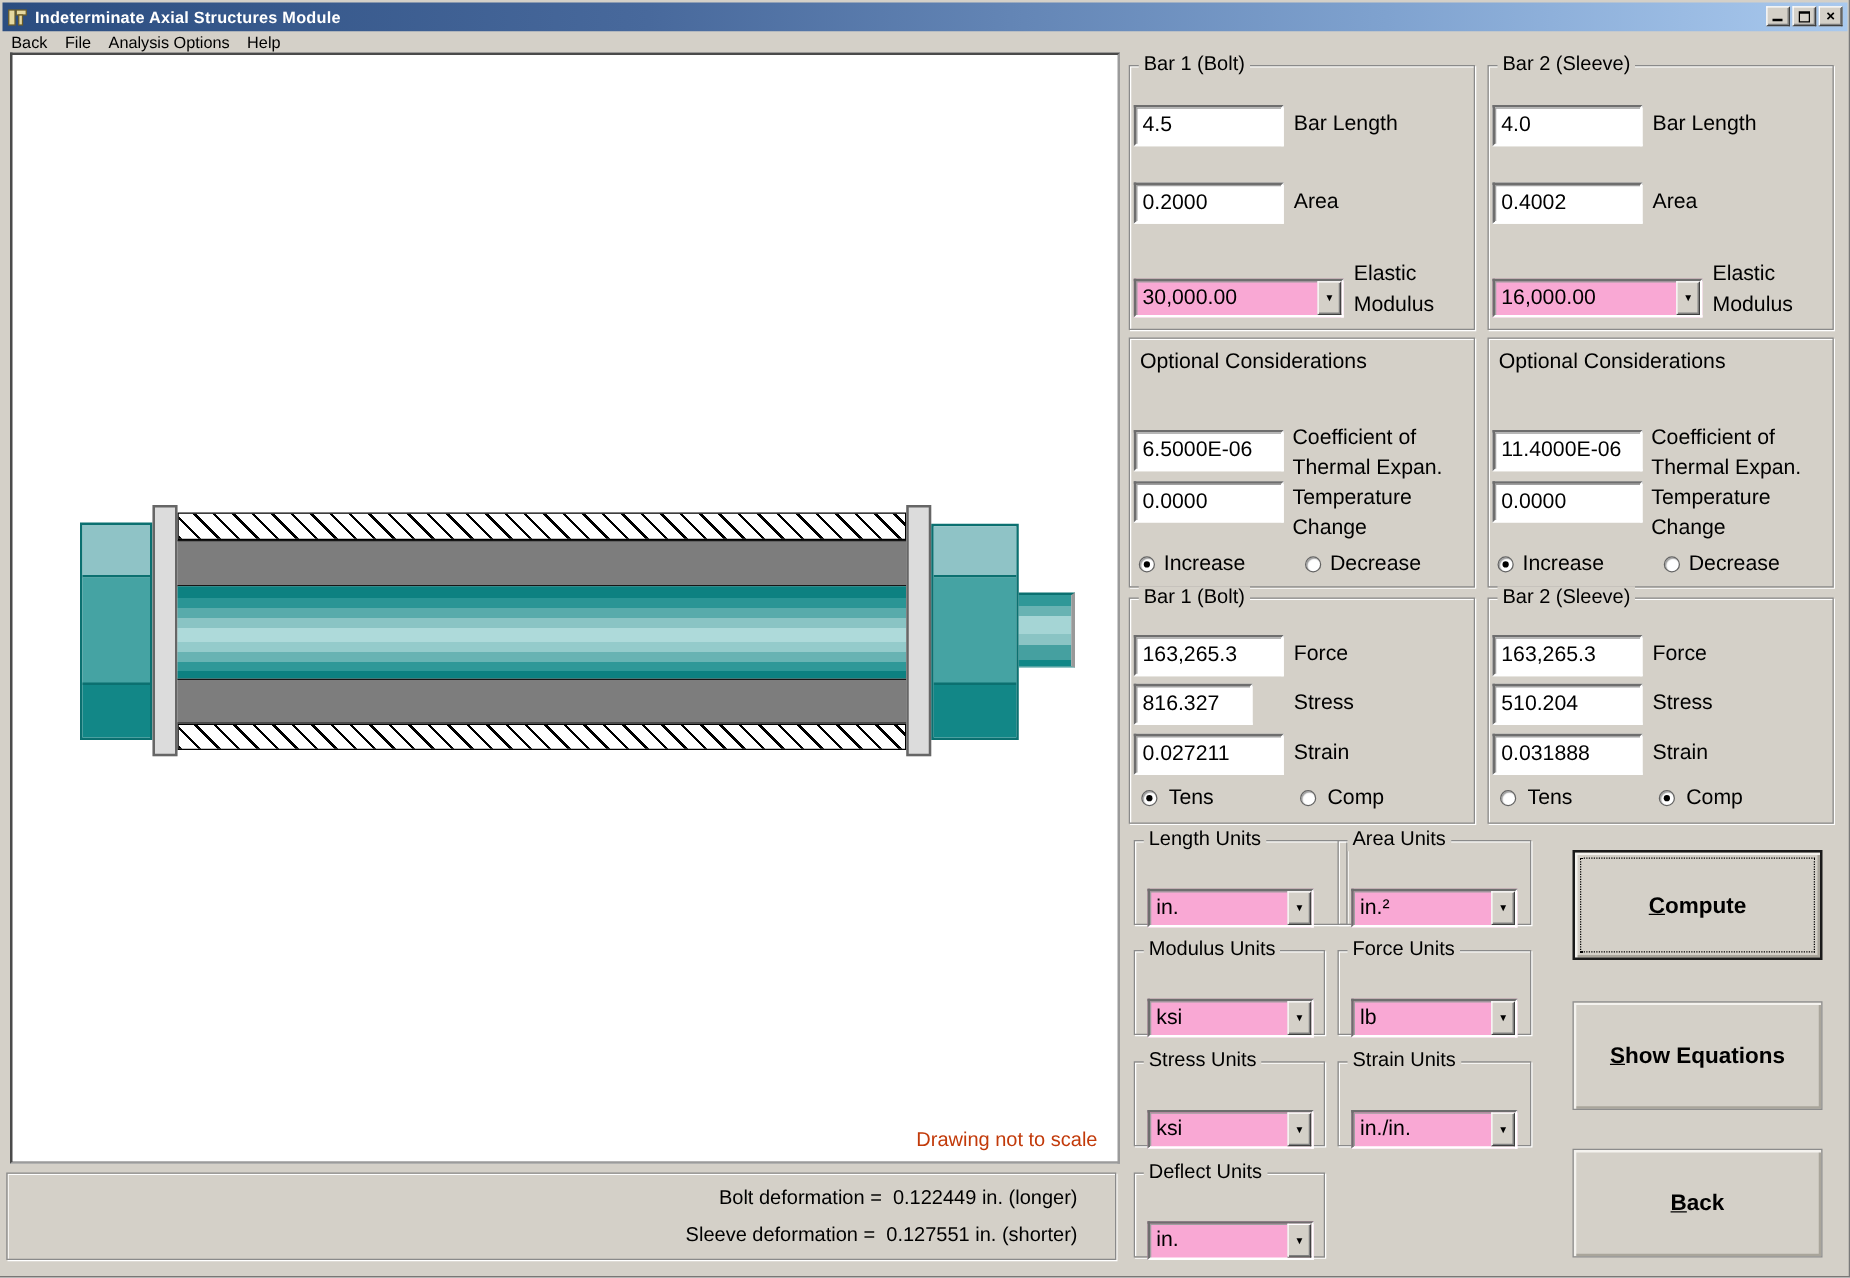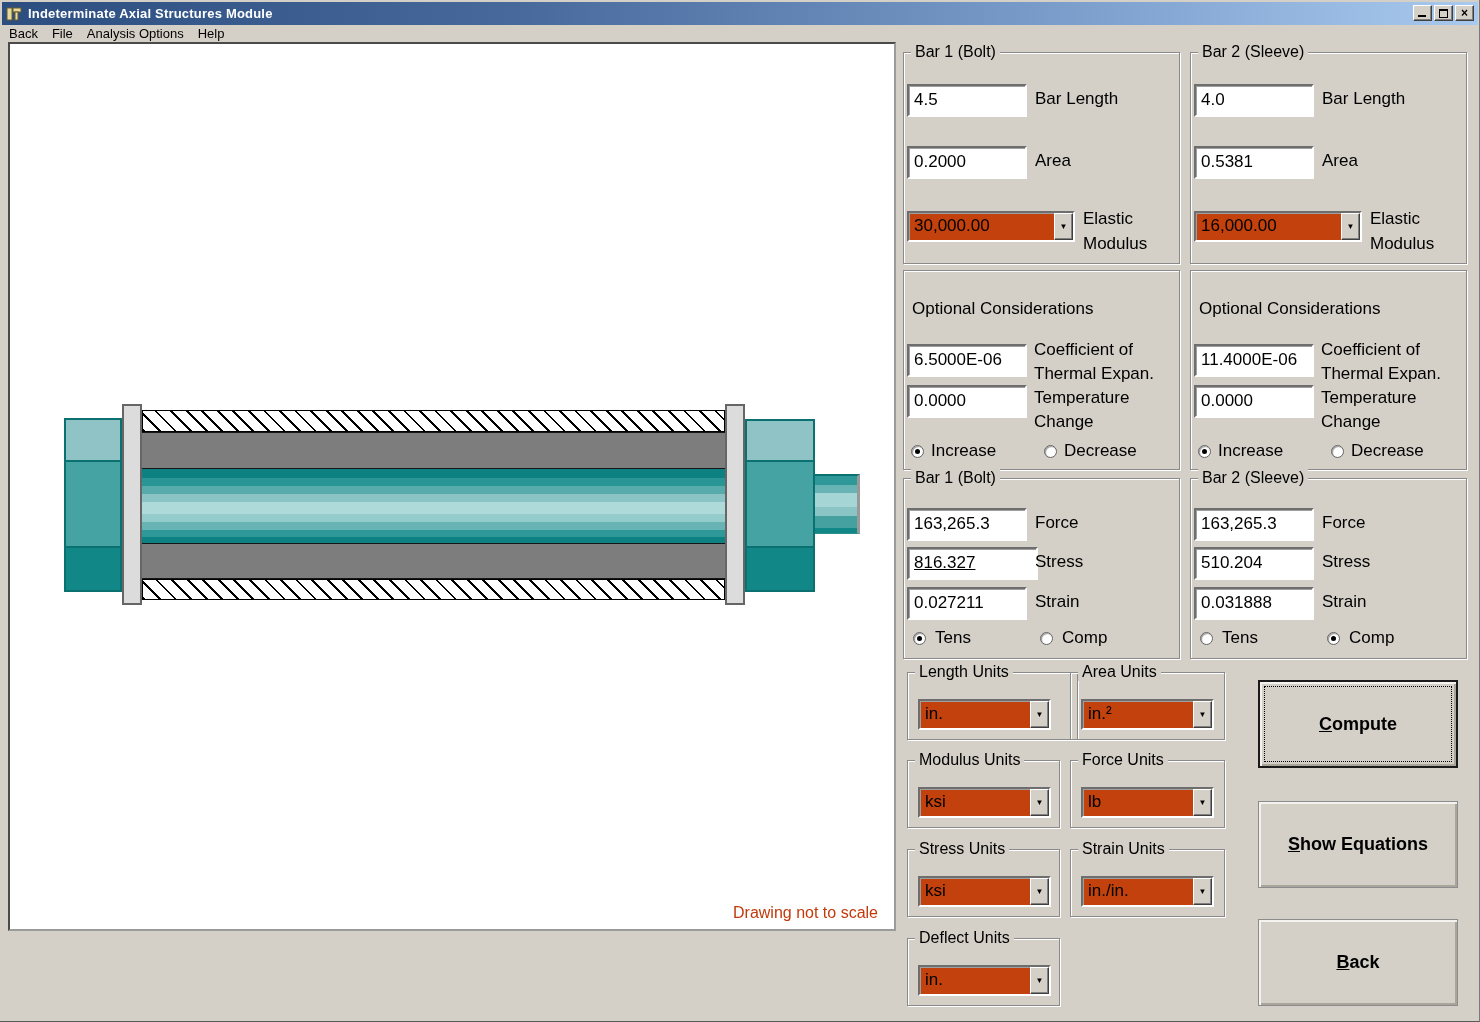--- a/index.html
+++ b/index.html
@@ -66,32 +66,33 @@
     position:absolute; left:5px; top:938px; width:888px; height:70px; background:#d4d0c8;
     border:1px solid #8a8a8a; box-shadow: inset 1px 1px 0 #fff, 1px 1px 0 #fff;
   }
   .status-line { position:absolute; right:30px; white-space:pre; font-size:16px; color:#000; }
   
   .groupbox {
     position:absolute; border:1px solid #8a8a8a;
     box-shadow: inset 1px 1px 0 #fff, 1px 1px 0 #fff;
   }
   .legend { position:absolute; top:-10px; left:7px; background:#d4d0c8; padding:0 4px; font-size:16px; color:#000; white-space:nowrap; }
-  .inner-caption { position:absolute; font-size:17px; color:#000; white-space:nowrap;margin-top:20px; }
+  .inner-caption { position:absolute; font-size:17px; color:#000; white-space:nowrap; }
   .lbl { position:absolute; font-size:17px; color:#000; white-space:nowrap; }
   
   .textbox {
     position:absolute; background:#fff; color:#000; font-size:17px; padding:4px 12px 0 5px;
     border:2px solid; border-color:#6e6e6e #fff #fff #6e6e6e;
     box-shadow: inset 1px 1px 0 #9f9f9f; height:33px; white-space:nowrap; overflow:hidden;
   }
   .combo {
-    position:absolute; background:#c2410c; height:31px;
+    position:absolute; background:#f9a8d4; height:31px;
     border:2px solid; border-color:#6e6e6e #fff #fff #6e6e6e;
     box-shadow: inset 1px 1px 0 #9f9f9f;
+    margin-top: 12px;
   }
   .combo-val { position:absolute; left:5px; top:3px; font-size:17px; color:#000; white-space:nowrap; }
   .combo-btn {
     position:absolute; right:0; top:0; bottom:0; width:19px; background:#d4d0c8;
     border:1px solid; border-color:#fff #404040 #404040 #fff;
     box-shadow: inset -1px -1px 0 #808080;
     font-size:8px; color:#000; display:flex; align-items:center; justify-content:center;
   }
   .radio {
     position:absolute; width:13px; height:13px; border-radius:50%; background:#fff;
@@ -167,40 +168,44 @@
       <div class="band-mid" style="height:86px;"></div>
       <div class="band-dark" style="height:42px;"></div>
     </div>
 
     <div class="dpart stub" style="left:805px;top:430px;width:45px;height:60px;"></div>
 
 
     <div id="drawing-note">Drawing not to scale</div>
   </div>
 
+  <div id="status-panel">
+    <div class="status-line" style="top:11px;">Bolt deformation =  0.122449 in. (longer)</div>
+    <div class="status-line" style="top:41px;">Sleeve deformation =  0.127551 in. (shorter)</div>
+  </div>
 
   <div class="groupbox" style="left:903px;top:52px;width:277px;height:212px;">
     <span class="legend">Bar 1 (Bolt)</span>
     <div class="textbox" style="left:3px;top:31px;width:120px;">4.5</div>
     <div class="lbl" style="left:131px;top:36px;">Bar Length</div>
     <div class="textbox" style="left:3px;top:93px;width:120px;">0.2000</div>
     <div class="lbl" style="left:131px;top:98px;">Area</div>
     <div class="combo" style="left:3px;top:158px;width:168px;">
       <span class="combo-val">30,000.00</span>
       <span class="combo-btn">▼</span>
     </div>
     <div class="lbl" style="left:179px;top:156px;">Elastic</div>
     <div class="lbl" style="left:179px;top:181px;">Modulus</div>
   </div>
 
   <div class="groupbox" style="left:1190px;top:52px;width:277px;height:212px;">
     <span class="legend">Bar 2 (Sleeve)</span>
     <div class="textbox" style="left:3px;top:31px;width:120px;">4.0</div>
     <div class="lbl" style="left:131px;top:36px;">Bar Length</div>
-    <div class="textbox" style="left:3px;top:93px;width:120px;">0.5381</div>
+    <div class="textbox" style="left:3px;top:93px;width:120px;">0.4002</div>
     <div class="lbl" style="left:131px;top:98px;">Area</div>
     <div class="combo" style="left:3px;top:158px;width:168px;">
       <span class="combo-val">16,000.00</span>
       <span class="combo-btn">▼</span>
     </div>
     <div class="lbl" style="left:179px;top:156px;">Elastic</div>
     <div class="lbl" style="left:179px;top:181px;">Modulus</div>
   </div>
 
   <div class="groupbox" style="left:903px;top:270px;width:277px;height:200px;">
@@ -228,21 +233,21 @@
     <div class="radio checked" style="left:7px;top:174px;"></div>
     <div class="lbl" style="left:27px;top:170px;">Increase</div>
     <div class="radio" style="left:140px;top:174px;"></div>
     <div class="lbl" style="left:160px;top:170px;">Decrease</div>
   </div>
 
   <div class="groupbox" style="left:903px;top:478px;width:277px;height:181px;">
     <span class="legend">Bar 1 (Bolt)</span>
     <div class="textbox" style="left:3px;top:29px;width:120px;">163,265.3</div>
     <div class="lbl" style="left:131px;top:34px;">Force</div>
-    <div class="textbox" style="left:3px;top:68px;width:131px;text-decoration:underline;">816.327</div>
+    <div class="textbox" style="left:3px;top:68px;width:95px;">816.327</div>
     <div class="lbl" style="left:131px;top:73px;">Stress</div>
     <div class="textbox" style="left:3px;top:108px;width:120px;">0.027211</div>
     <div class="lbl" style="left:131px;top:113px;">Strain</div>
     <div class="radio checked" style="left:9px;top:153px;"></div>
     <div class="lbl" style="left:31px;top:149px;">Tens</div>
     <div class="radio" style="left:136px;top:153px;"></div>
     <div class="lbl" style="left:158px;top:149px;">Comp</div>
   </div>
 
   <div class="groupbox" style="left:1190px;top:478px;width:277px;height:181px;">

